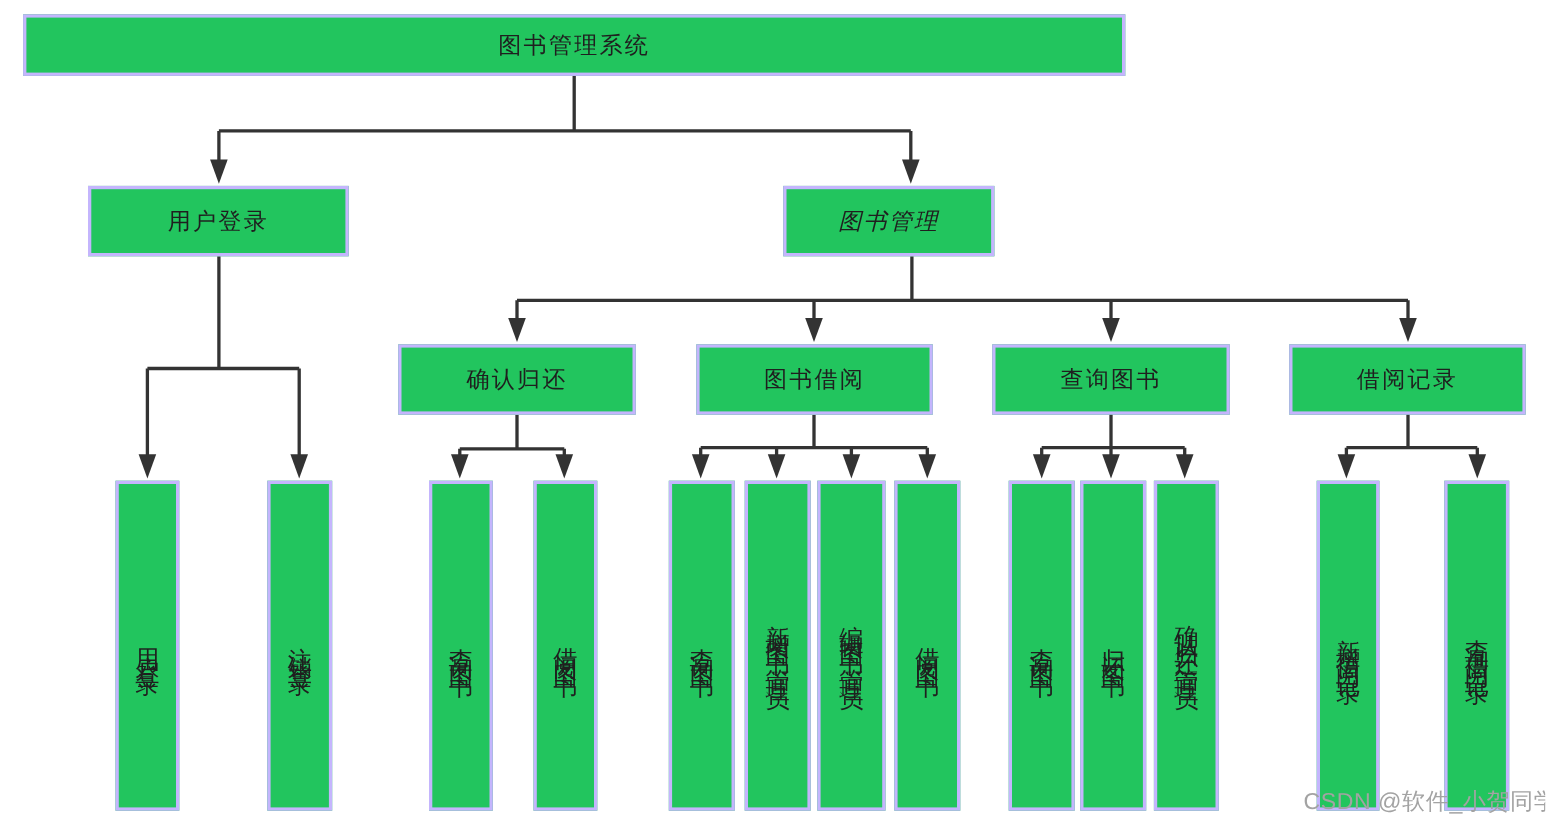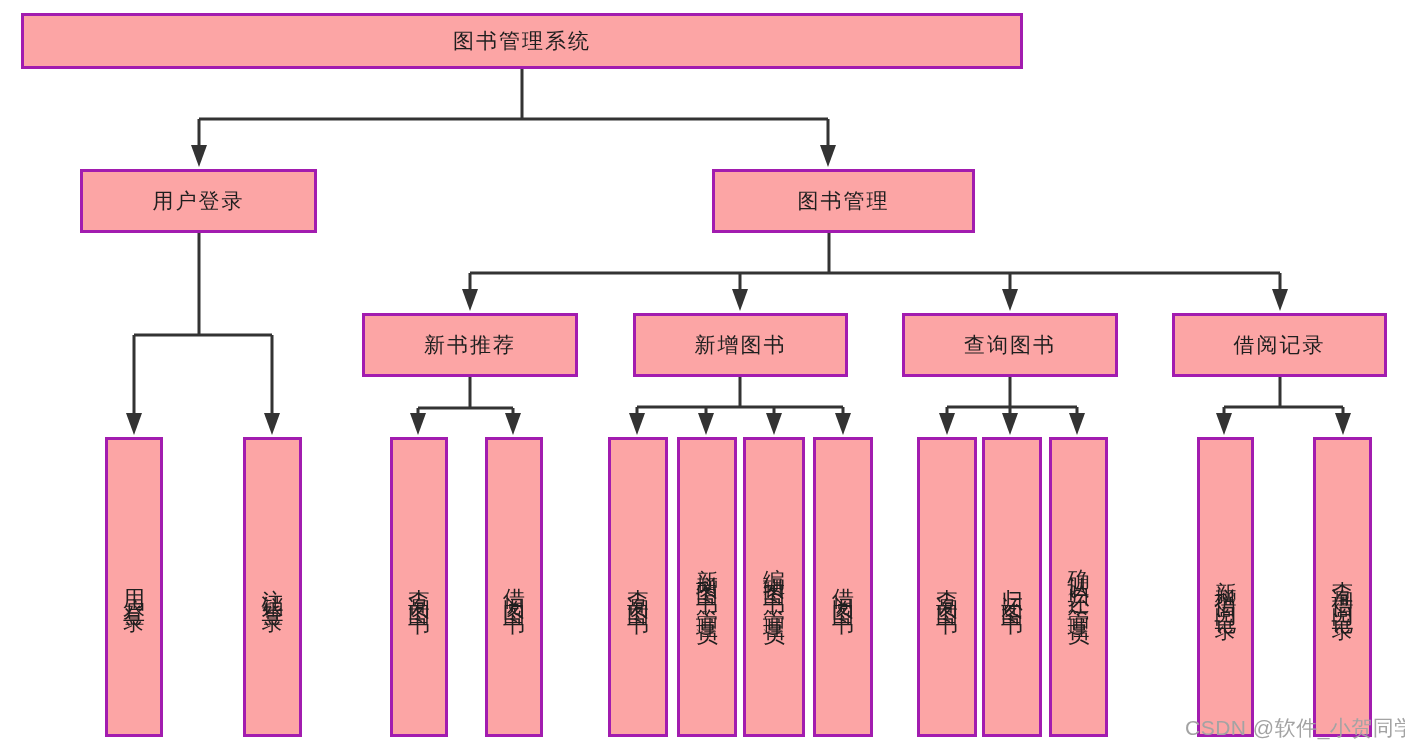--- a/index.html
+++ b/index.html
@@ -10,34 +10,34 @@
     font-family:"Liberation Sans", sans-serif;
     overflow:hidden;
   }
   #connector-layer{
     position:absolute;left:0;top:0;width:1405px;height:747px;
     pointer-events:none;
   }
   .box{
     position:absolute;
     box-sizing:border-box;
-    border:3px solid #a21caf;
-    background:#fca5a5;
+    border:3px solid #c4b5fd;
+    background:#22c55e;
     display:flex;
     align-items:center;
     justify-content:center;
     color:#1f1f1f;
     font-size:21px;
     letter-spacing:2px;
     white-space:nowrap;
   }
   .hbox{height:64px;}
   .root{left:21px;top:13px;width:1002px;height:56px;}
   .l2-user{left:80px;top:169px;width:237px;}
-  .l2-book{left:712px;top:169px;width:263px;}
+  .l2-book{left:712px;top:169px;width:192px;font-style:italic;}
   .l3-new{left:362px;top:313px;width:216px;}
   .l3-borrow{left:633px;top:313px;width:215px;}
   .l3-current{left:902px;top:313px;width:216px;}
   .l3-records{left:1172px;top:313px;width:215px;}
   .vbox{
     top:437px;height:300px;
     writing-mode:vertical-rl;
     text-orientation:mixed;
     font-size:22px;
     letter-spacing:8px;
@@ -90,22 +90,22 @@
       <polygon points="1216,413 1232,413 1224,435"></polygon>
       <polygon points="1335,413 1351,413 1343,435"></polygon>
     </g>
   </svg>
 
   <div class="box root">图书管理系统</div>
 
   <div class="box hbox l2-user">用户登录</div>
   <div class="box hbox l2-book">图书管理</div>
 
-  <div class="box hbox l3-new">新书推荐</div>
-  <div class="box hbox l3-borrow">新增图书</div>
+  <div class="box hbox l3-new">确认归还</div>
+  <div class="box hbox l3-borrow">图书借阅</div>
   <div class="box hbox l3-current">查询图书</div>
   <div class="box hbox l3-records">借阅记录</div>
 
   <div class="box vbox" style="left:105px;width:58px;">用户登录</div>
   <div class="box vbox" style="left:243px;width:59px;">注销登录</div>
 
   <div class="box vbox" style="left:390px;width:58px;">查询图书</div>
   <div class="box vbox" style="left:485px;width:58px;">借阅图书</div>
 
   <div class="box vbox" style="left:608px;width:60px;">查询图书</div>

